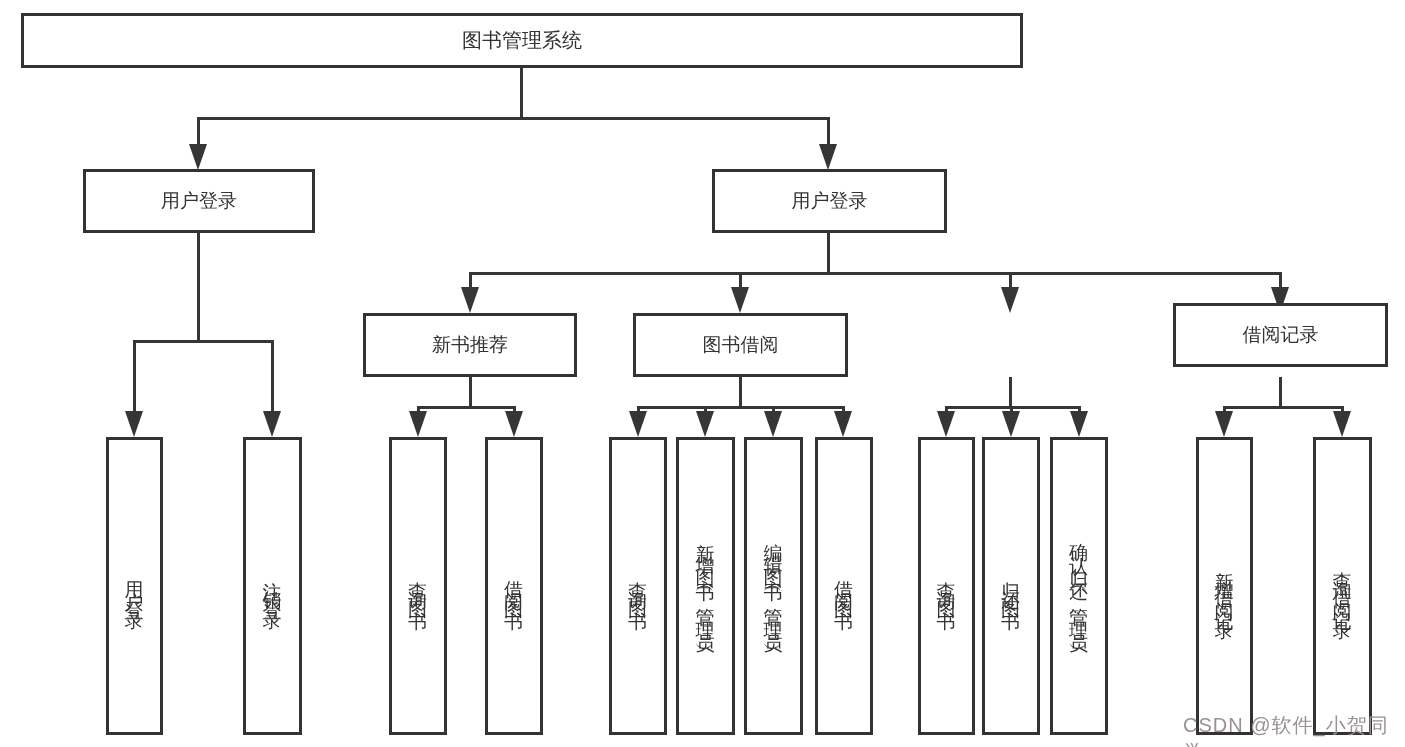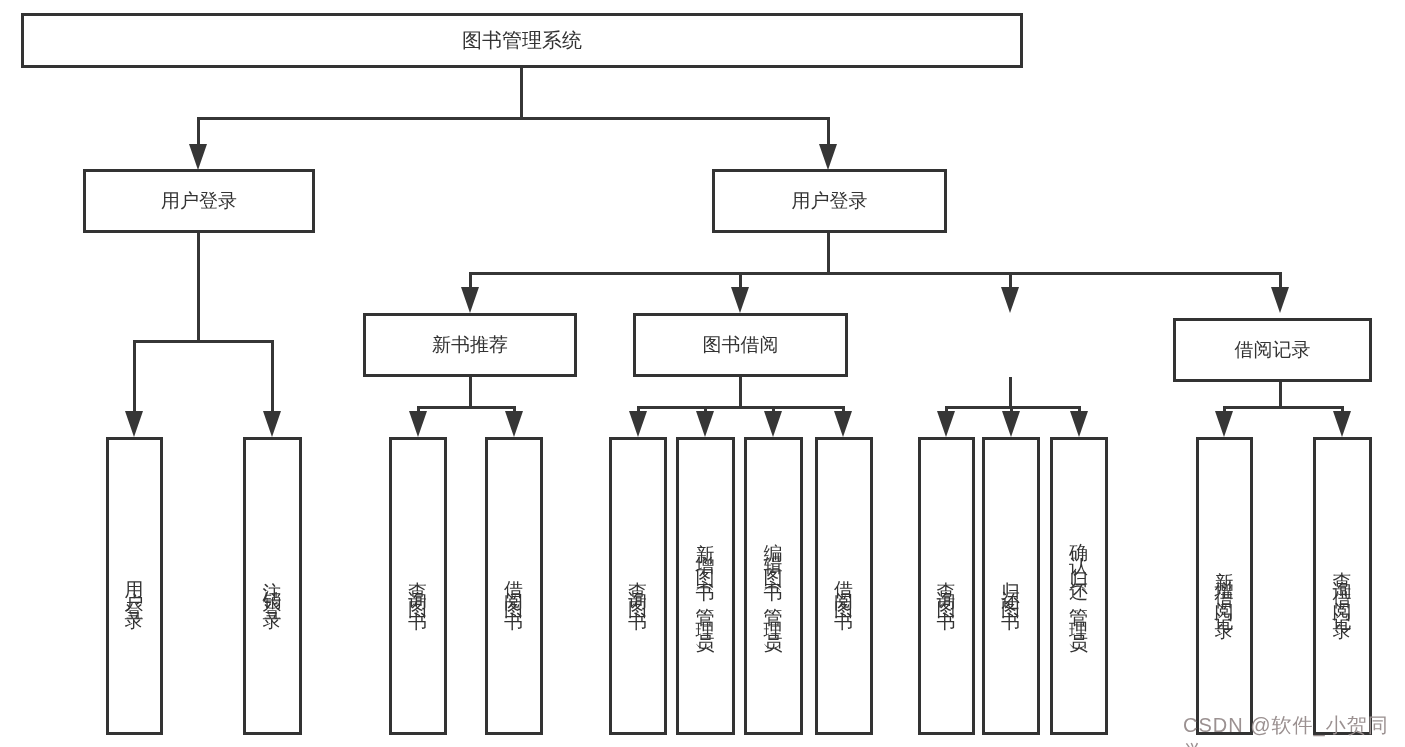--- a/index.html
+++ b/index.html
@@ -104,21 +104,21 @@
   <div class="box" style="left:712px;top:169px;width:235px;height:64px">
     <span>用户登录</span>
   </div>
 
   <div class="box" style="left:633px;top:313px;width:215px;height:64px">
     <span>图书借阅</span>
   </div>
   <div class="box" style="left:363px;top:313px;width:214px;height:64px">
     <span>新书推荐</span>
   </div>
-  <div class="box" style="left:1173px;top:318px;width:199px;height:64px">
+  <div class="box" style="left:1173px;top:303px;width:215px;height:64px">
     <span>借阅记录</span>
   </div>
 
   <div class="box leaf" style="left:106px;top:437px;width:57px;height:298px">
     <span>用户登录</span>
   </div>
   <div class="box leaf" style="left:243px;top:437px;width:59px;height:298px">
     <span>注销登录</span>
   </div>
 

